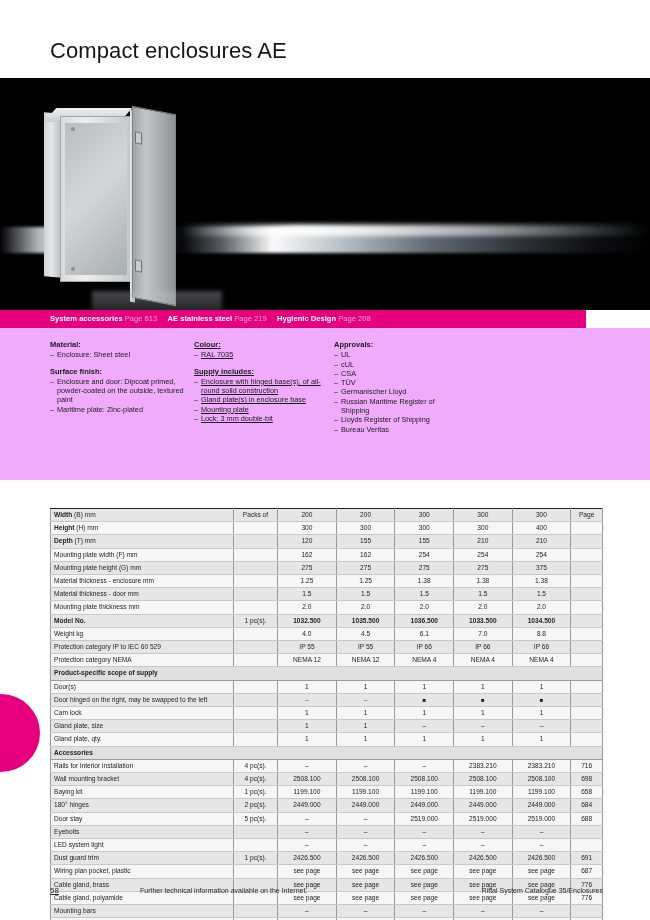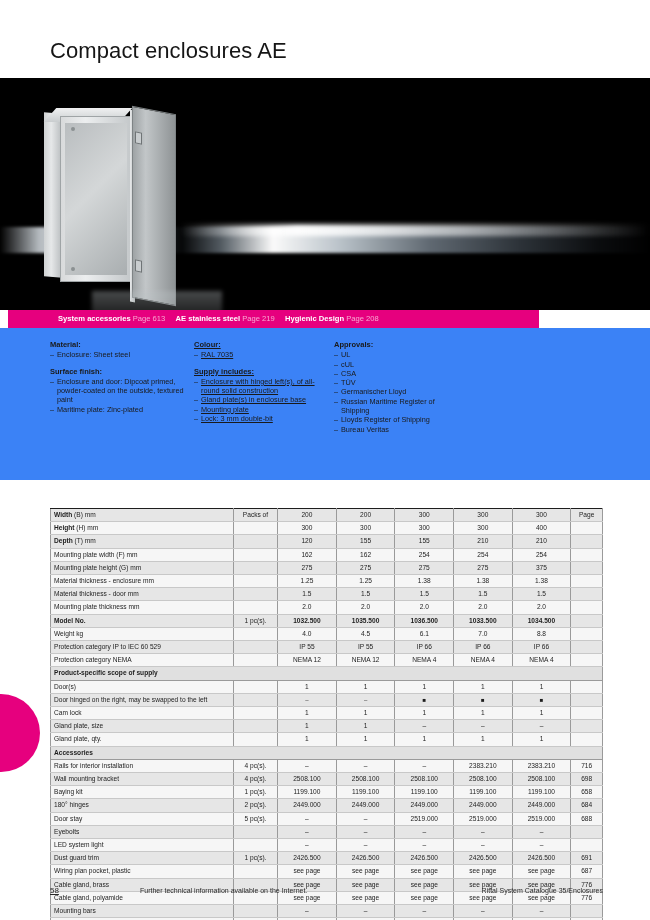--- a/index.html
+++ b/index.html
@@ -91,33 +91,33 @@
   .door-lock.top { top:24px; }
   .door-lock.bot { bottom:26px; }
   .enc-reflect {
     position:absolute; left:48px; top:185px; width:130px; height:40px;
     background: linear-gradient(to bottom, rgba(190,195,198,0.38), rgba(0,0,0,0));
     filter: blur(2px);
   }
 
   
   .pink-bar {
-    position:absolute; left:8px; top:310px; width:531px; height:18px;
+    position:absolute; left:0; top:310px; width:586px; height:18px;
     background:#e6007e;
     color:#fff; font-size:7.6px; line-height:18px; white-space:nowrap;
   }
   .pink-bar .inner { position:absolute; left:50px; top:0; }
   .pink-bar b { font-weight:700; }
   .pink-bar .pg { color:#f7a9d2; font-weight:400; }
   .pink-bar .sep { display:inline-block; width:6px; }
 
   
   .spec {
     position:absolute; left:0; top:328px; width:650px; height:152px;
-    background:#3b82f6;
+    background:#f0abfc;
   }
   .pink-circle {
     position:absolute; left:-38px; top:366px; width:78px; height:78px;
     border-radius:50%; background:#e6007e;
   }
   .spec-col { position:absolute; top:12px; font-size:7.3px; color:#1a1a1a; line-height:9.3px; }
   .spec-col.c1 { left:50px; width:140px; }
   .spec-col.c2 { left:194px; width:135px;text-decoration:underline; }
   .spec-col.c3 { left:334px; width:120px; }
   .spec-h { font-weight:700; font-size:7.5px; margin-bottom:1px; }
@@ -214,21 +214,21 @@
       <div class="spec-li">Enclosure: Sheet steel</div>
       <div class="spec-h gap">Surface finish:</div>
       <div class="spec-li">Enclosure and door: Dipcoat primed, powder-coated on the outside, textured paint</div>
       <div class="spec-li">Maritime plate: Zinc-plated</div>
     </div>
 
     <div class="spec-col c2">
       <div class="spec-h">Colour:</div>
       <div class="spec-li">RAL 7035</div>
       <div class="spec-h gap">Supply includes:</div>
-      <div class="spec-li">Enclosure with hinged left(s), of all-round solid construction</div>
+      <div class="spec-li">Enclosure with hinged base(s), of all-round solid construction</div>
       <div class="spec-li">Gland plate(s) in enclosure base</div>
       <div class="spec-li">Mounting plate</div>
       <div class="spec-li">Lock: 3 mm double-bit</div>
     </div>
 
     <div class="spec-col c3">
       <div class="spec-h">Approvals:</div>
       <div class="spec-li">UL</div>
       <div class="spec-li">cUL</div>
       <div class="spec-li">CSA</div>

